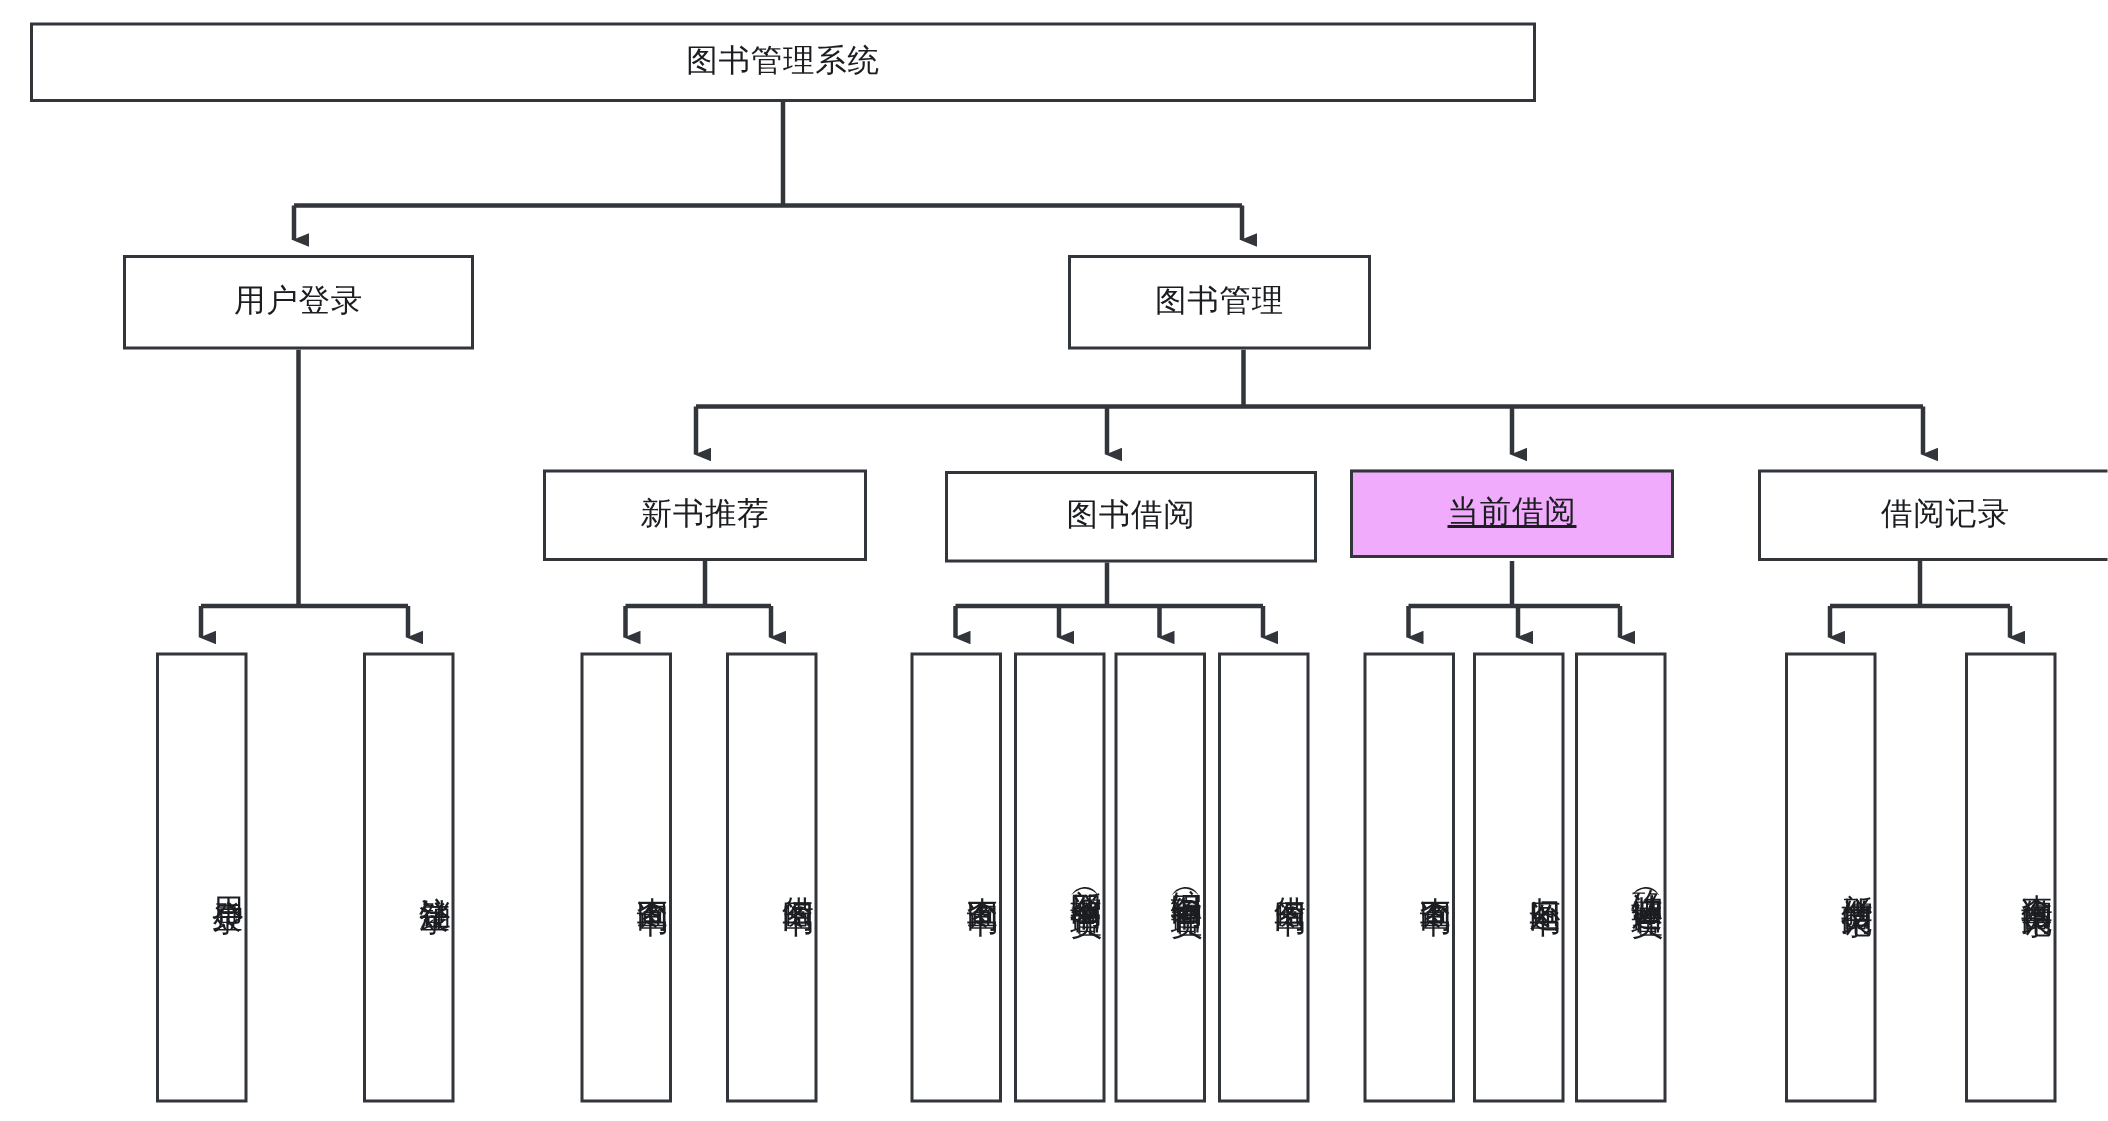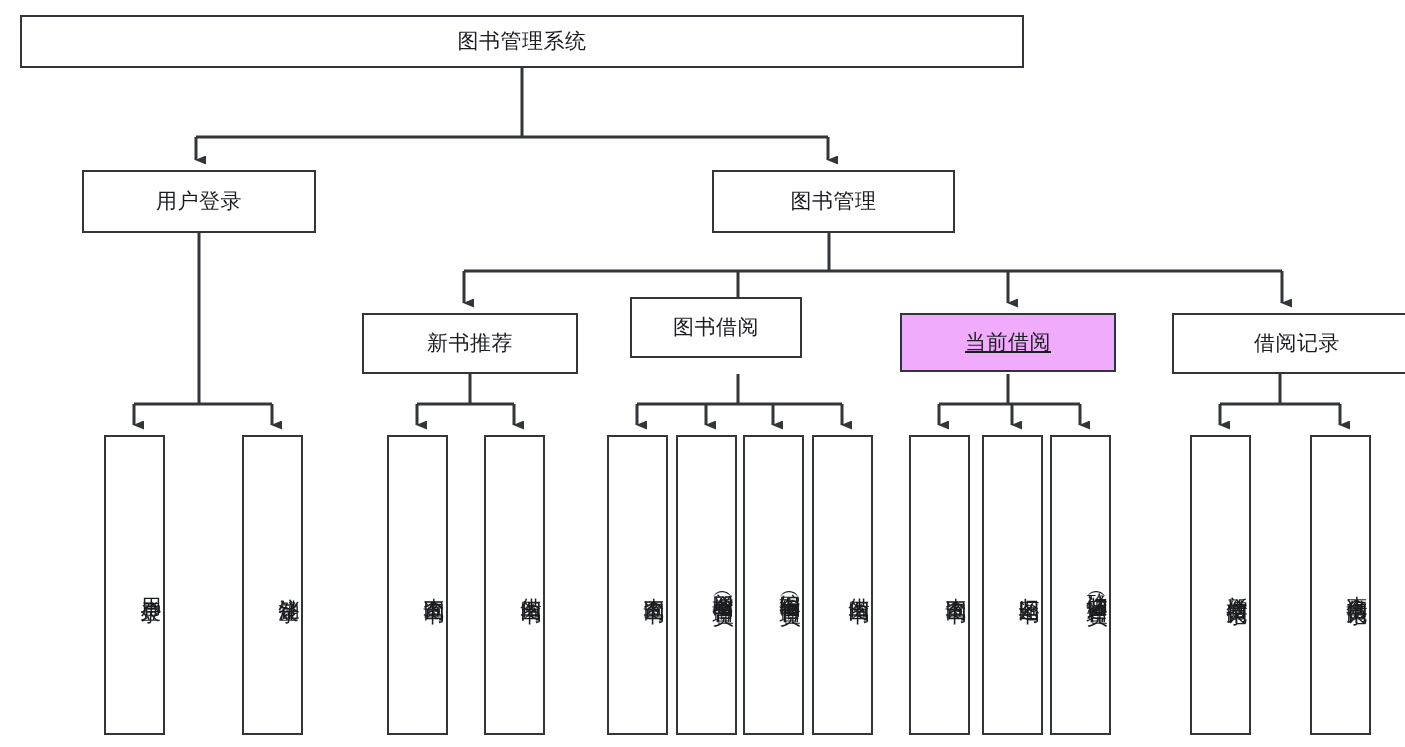--- a/index.html
+++ b/index.html
@@ -127,28 +127,28 @@
     </g>
   </svg>
 
   <div class="node horiz node-root" id="node-root" style="left: 20px; top: 15px; width: 1004px; height: 53px; border-color: rgb(50, 53, 58); background: rgb(255, 255, 255); color: rgb(27, 29, 32);">
     <span>图书管理系统</span>
   </div>
 
   <div class="node horiz" id="node-l2-0" style="left: 82px; top: 170px; width: 234px; height: 63px; border-color: rgb(50, 53, 58); background: rgb(255, 255, 255); color: rgb(27, 29, 32);">
     <span>用户登录</span>
   </div>
-  <div class="node horiz" id="node-l2-1" style="left: 712px; top: 170px; width: 243px; height: 63px; border-color: rgb(50, 53, 58); background: rgb(255, 255, 255); color: rgb(27, 29, 32);">
+  <div class="node horiz" id="node-l2-1" style="left: 712px; top: 170px; width: 202px; height: 63px; border-color: rgb(50, 53, 58); background: rgb(255, 255, 255); color: rgb(27, 29, 32);">
     <span>图书管理</span>
   </div>
 
   <div class="node horiz" id="node-l3-0" style="left: 362px; top: 313px; width: 216px; height: 61px; border-color: rgb(50, 53, 58); background: rgb(255, 255, 255); color: rgb(27, 29, 32);">
     <span>新书推荐</span>
   </div>
-  <div class="node horiz" id="node-l3-1" style="left: 630px; top: 297px; width: 172px; height: 61px; border-color: rgb(50, 53, 58); background: rgb(255, 255, 255); color: rgb(27, 29, 32);">
+  <div class="node horiz" id="node-l3-1" style="left: 630px; top: 314px; width: 248px; height: 61px; border-color: rgb(50, 53, 58); background: rgb(255, 255, 255); color: rgb(27, 29, 32);">
     <span>图书借阅</span>
   </div>
   <div class="node horiz" id="node-l3-2" style="left: 900px; top: 313px; width: 216px; height: 59px; border-color: rgb(50, 53, 58); background: #f0abfc; color: rgb(27, 29, 32); text-decoration: underline;">
     <span>当前借阅</span>
   </div>
   <div class="node horiz" id="node-l3-3" style="left: 1172px; top: 313px; width: 250px; height: 61px; border-color: rgb(50, 53, 58); background: rgb(255, 255, 255); color: rgb(27, 29, 32);">
     <span>借阅记录</span>
   </div>
 
   <div class="node vert" id="node-leaf-0" style="left: 104px; top: 435px; width: 61px; height: 300px; border-color: rgb(50, 53, 58); background: rgb(255, 255, 255); color: rgb(27, 29, 32);">

